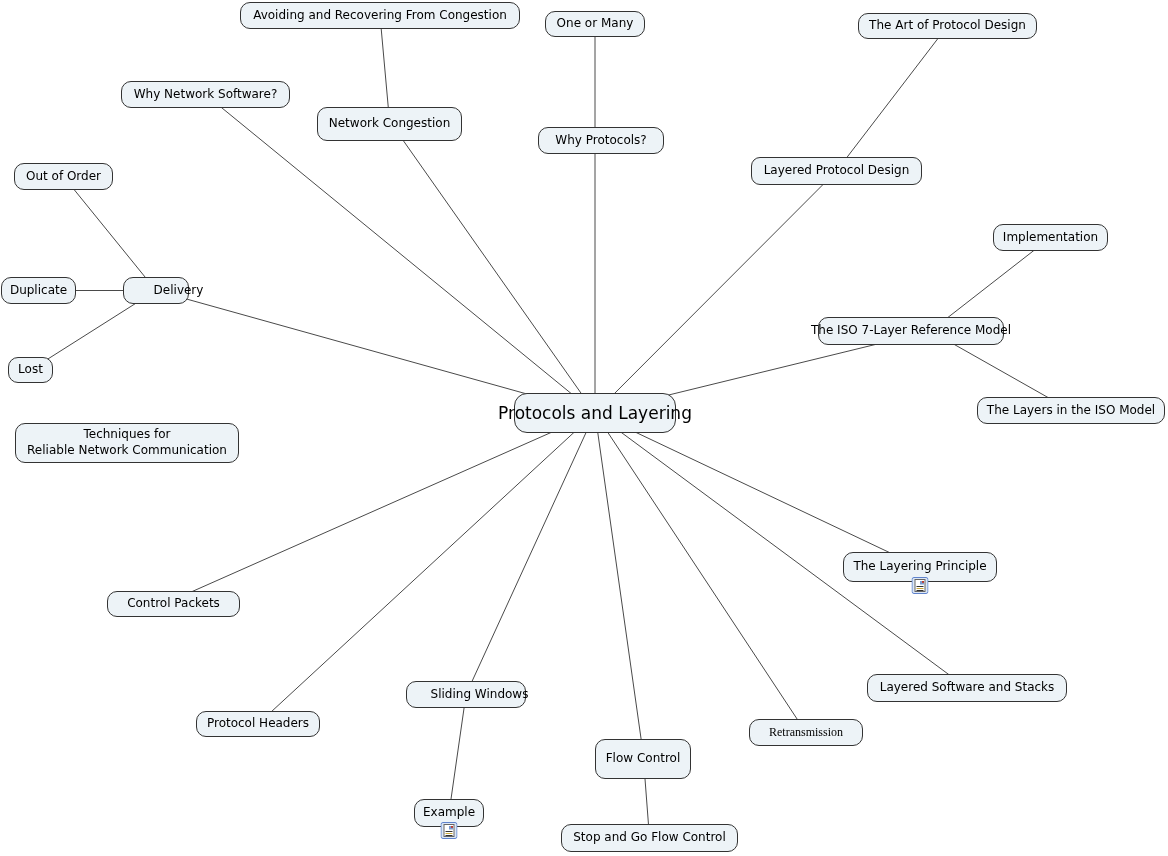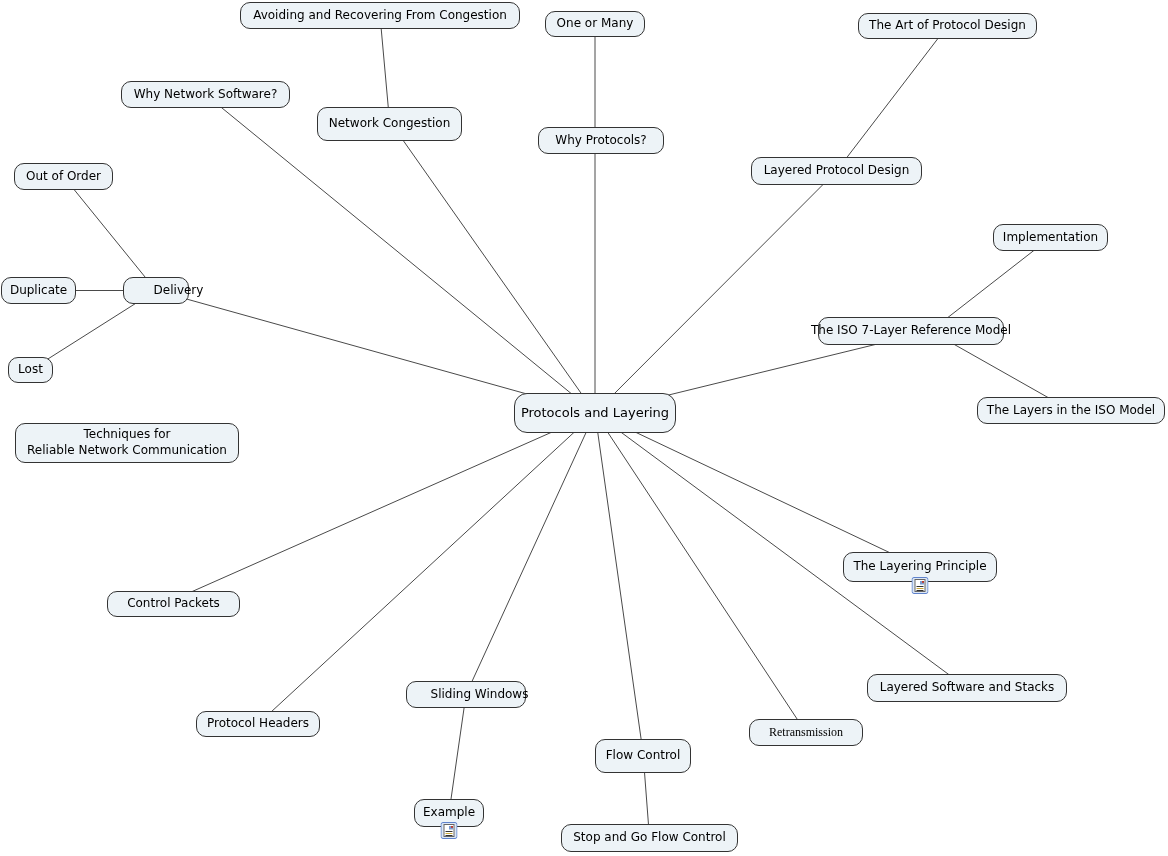--- a/index.html
+++ b/index.html
@@ -25,21 +25,21 @@
     display: flex;
     align-items: center;
     justify-content: center;
     color: var(--node-text, #000000);
     font-size: 12px;
     line-height: 1.3;
     text-align: center;
     cursor: default;
   }
   .node > span { white-space: pre; }
-  .node.root { border-radius: 13px; font-size: 13px; }
+  .node.root { border-radius: 13px; font-size: 17px; }
   .note-icon {
     position: absolute;
     left: 50%;
     bottom: -13px;
     transform: translateX(-50%);
     width: 17px;
     height: 17px;
     display: block;
   }
 </style>
@@ -87,21 +87,21 @@
     </div>
     <div class="node" style="left: 121px; top: 81px; width: 169px; height: 27px;">
       <span>Why Network Software?</span>
     </div>
     <div class="node" style="left: 317px; top: 107px; width: 145px; height: 34px;">
       <span>Network Congestion</span>
     </div>
     <div class="node" style="left: 538px; top: 127px; width: 126px; height: 27px;">
       <span>Why Protocols?</span>
     </div>
-    <div class="node" style="left: 751px; top: 157px; width: 171px; height: 28px;">
+    <div class="node" style="left: 751px; top: 157px; width: 171px; height: 28px; border-radius: 9px;">
       <span>Layered Protocol Design</span>
     </div>
     <div class="node" style="left: 14px; top: 163px; width: 99px; height: 27px;">
       <span>Out of Order</span>
     </div>
     <div class="node" style="left: 993px; top: 224px; width: 115px; height: 27px;">
       <span>Implementation</span>
     </div>
     <div class="node" style="left: 1px; top: 277px; width: 75px; height: 27px;">
       <span>Duplicate</span>
@@ -142,21 +142,21 @@
     </div>
     <div class="node" style="left: 406px; top: 681px; width: 120px; height: 27px; padding-left: 27px;">
       <span>Sliding Windows</span>
     </div>
     <div class="node" style="left: 196px; top: 711px; width: 124px; height: 26px;">
       <span>Protocol Headers</span>
     </div>
     <div class="node" style="left: 749px; top: 719px; width: 114px; height: 27px; font-family: Liberation Serif, serif;">
       <span>Retransmission</span>
     </div>
-    <div class="node" style="left: 595px; top: 739px; width: 96px; height: 34px;">
+    <div class="node" style="left: 595px; top: 739px; width: 96px; height: 40px;">
       <span>Flow Control</span>
     </div>
     <div class="node" style="left: 414px; top: 799px; width: 70px; height: 28px;">
       <span>Example</span>
       <svg class="note-icon" viewBox="0 0 17 17" xmlns="http://www.w3.org/2000/svg">
         <rect x="0.5" y="0.5" width="16" height="16" rx="2" fill="#dce7f5" stroke="#5f82cc"></rect>
         <rect x="3.5" y="2.5" width="10" height="12" fill="#ffffff" stroke="#666666" stroke-width="1"></rect>
         <rect x="8.5" y="4" width="4" height="3.5" fill="#7a9ad0"></rect>
         <rect x="10.5" y="4" width="2" height="1.8" fill="#c0392b"></rect>
         <line x1="5" y1="9.5" x2="12" y2="9.5" stroke="#333333" stroke-width="1"></line>

